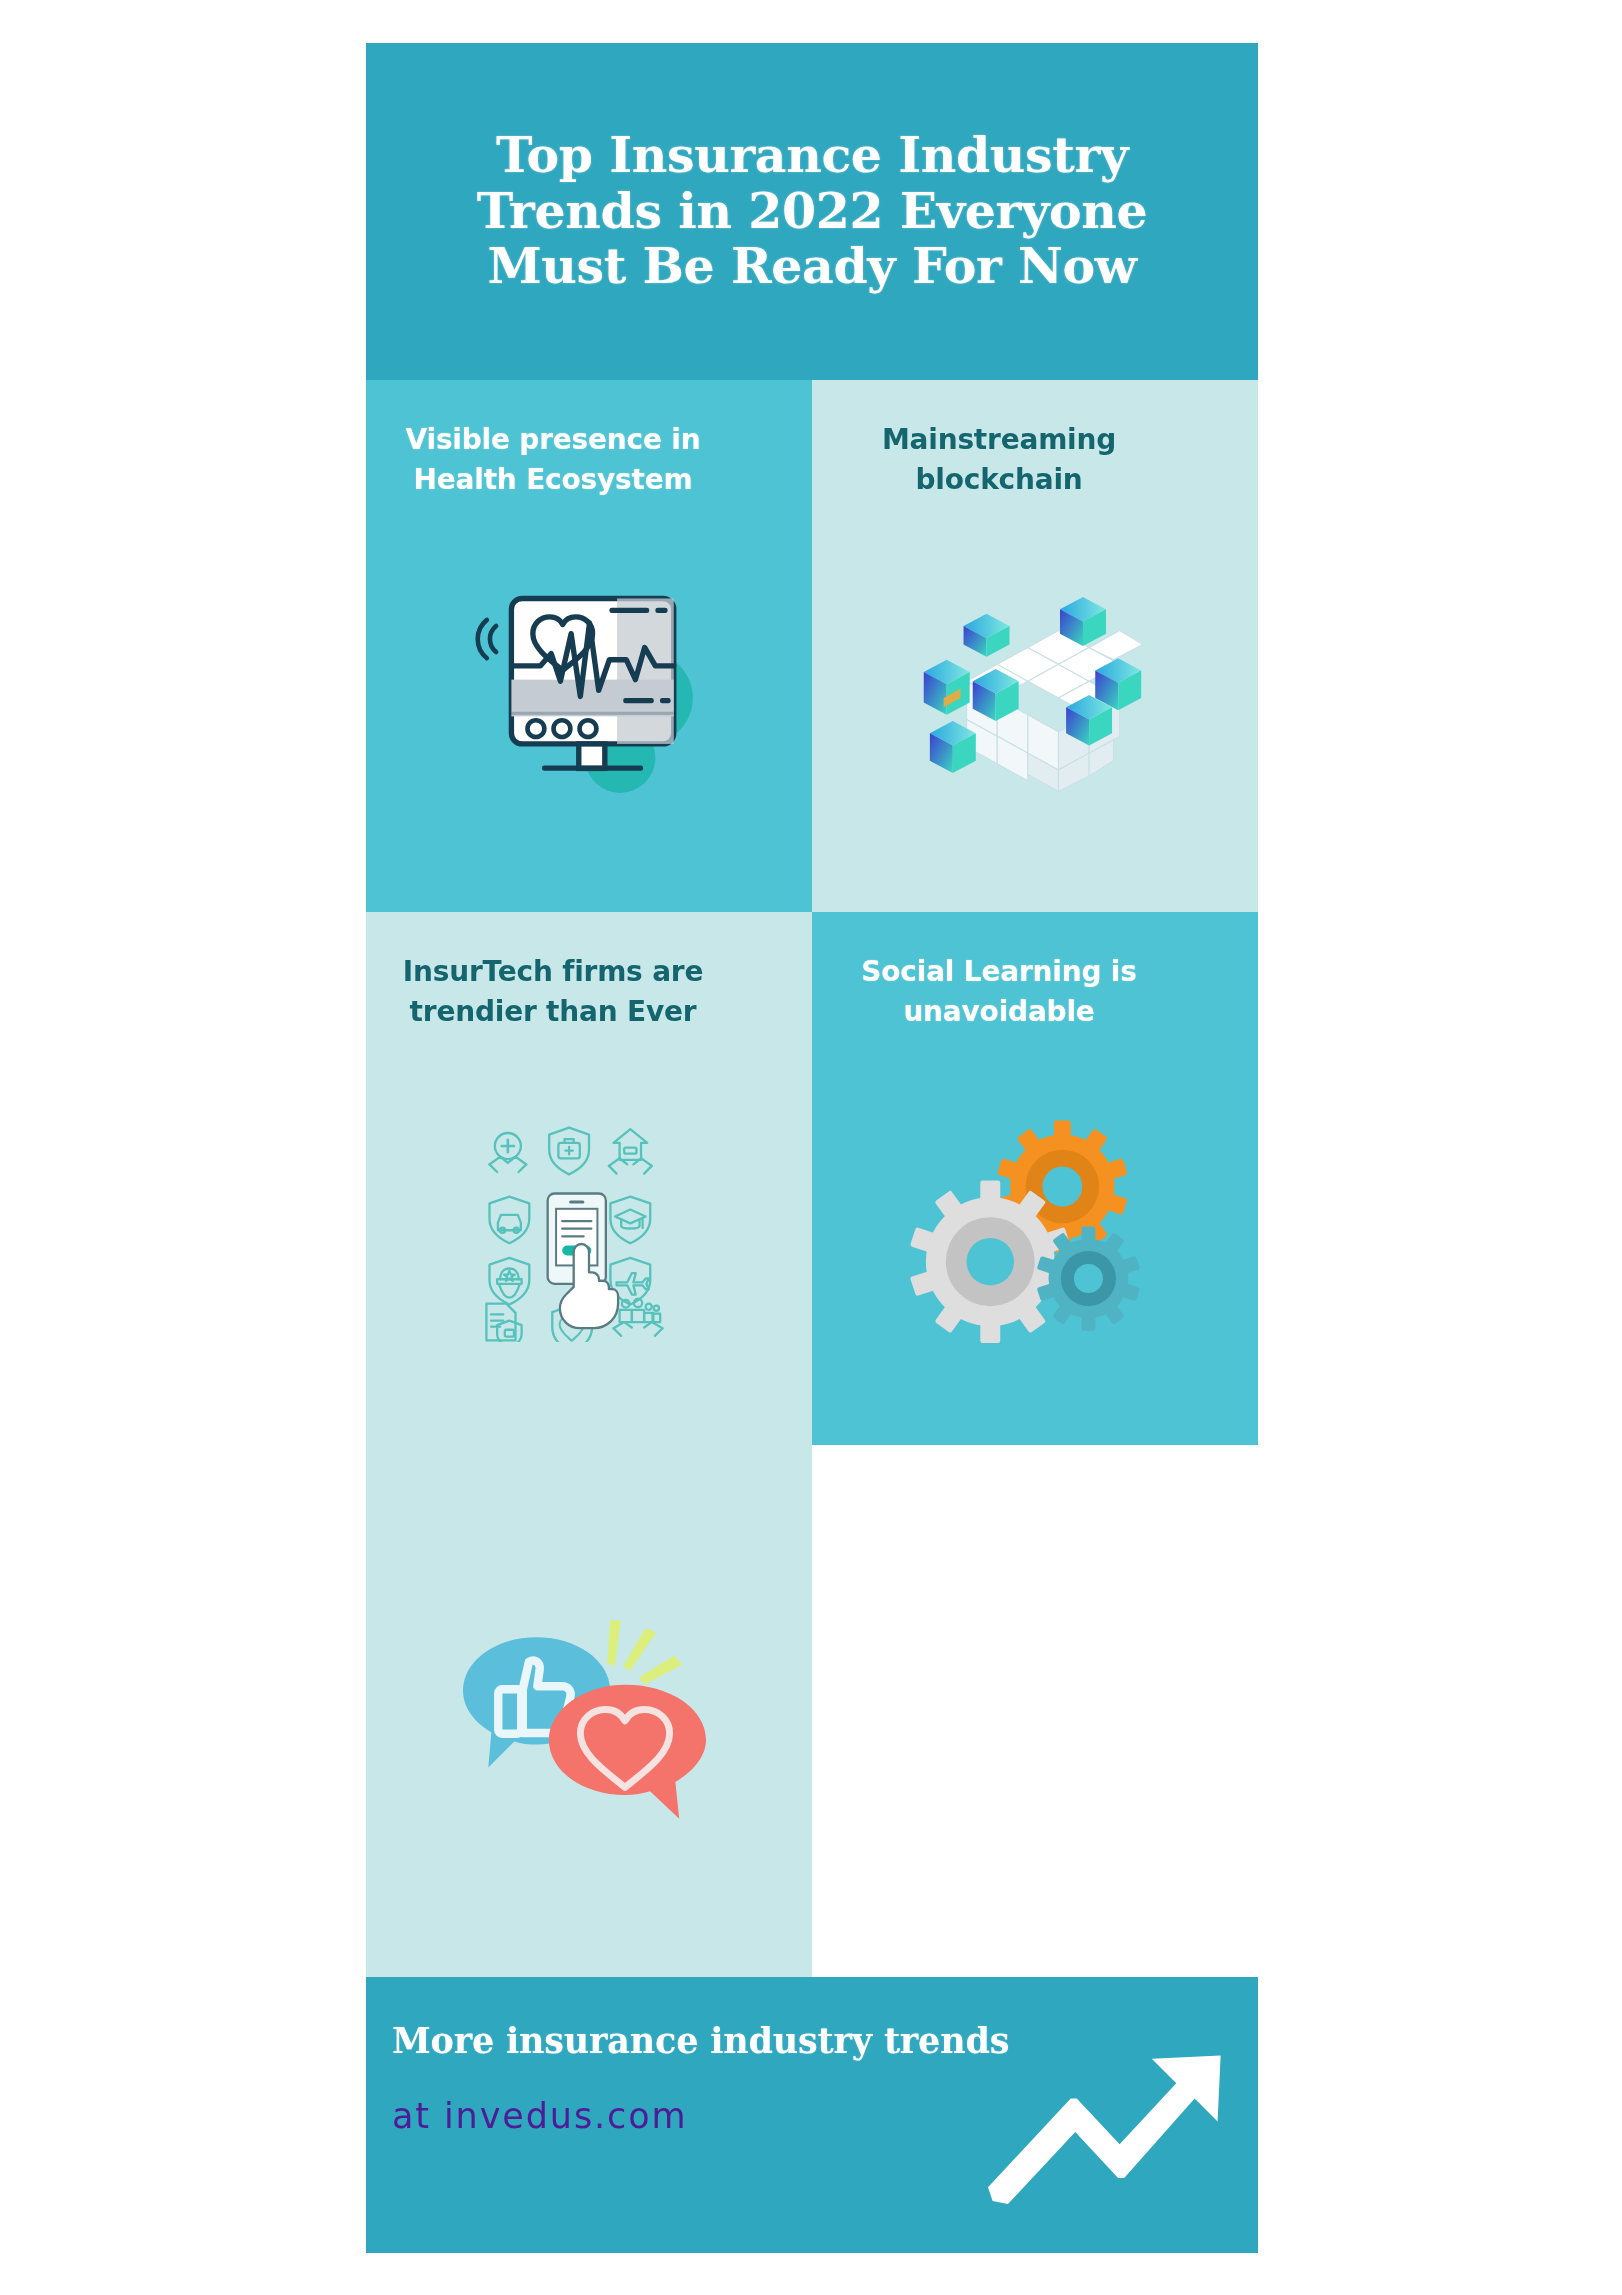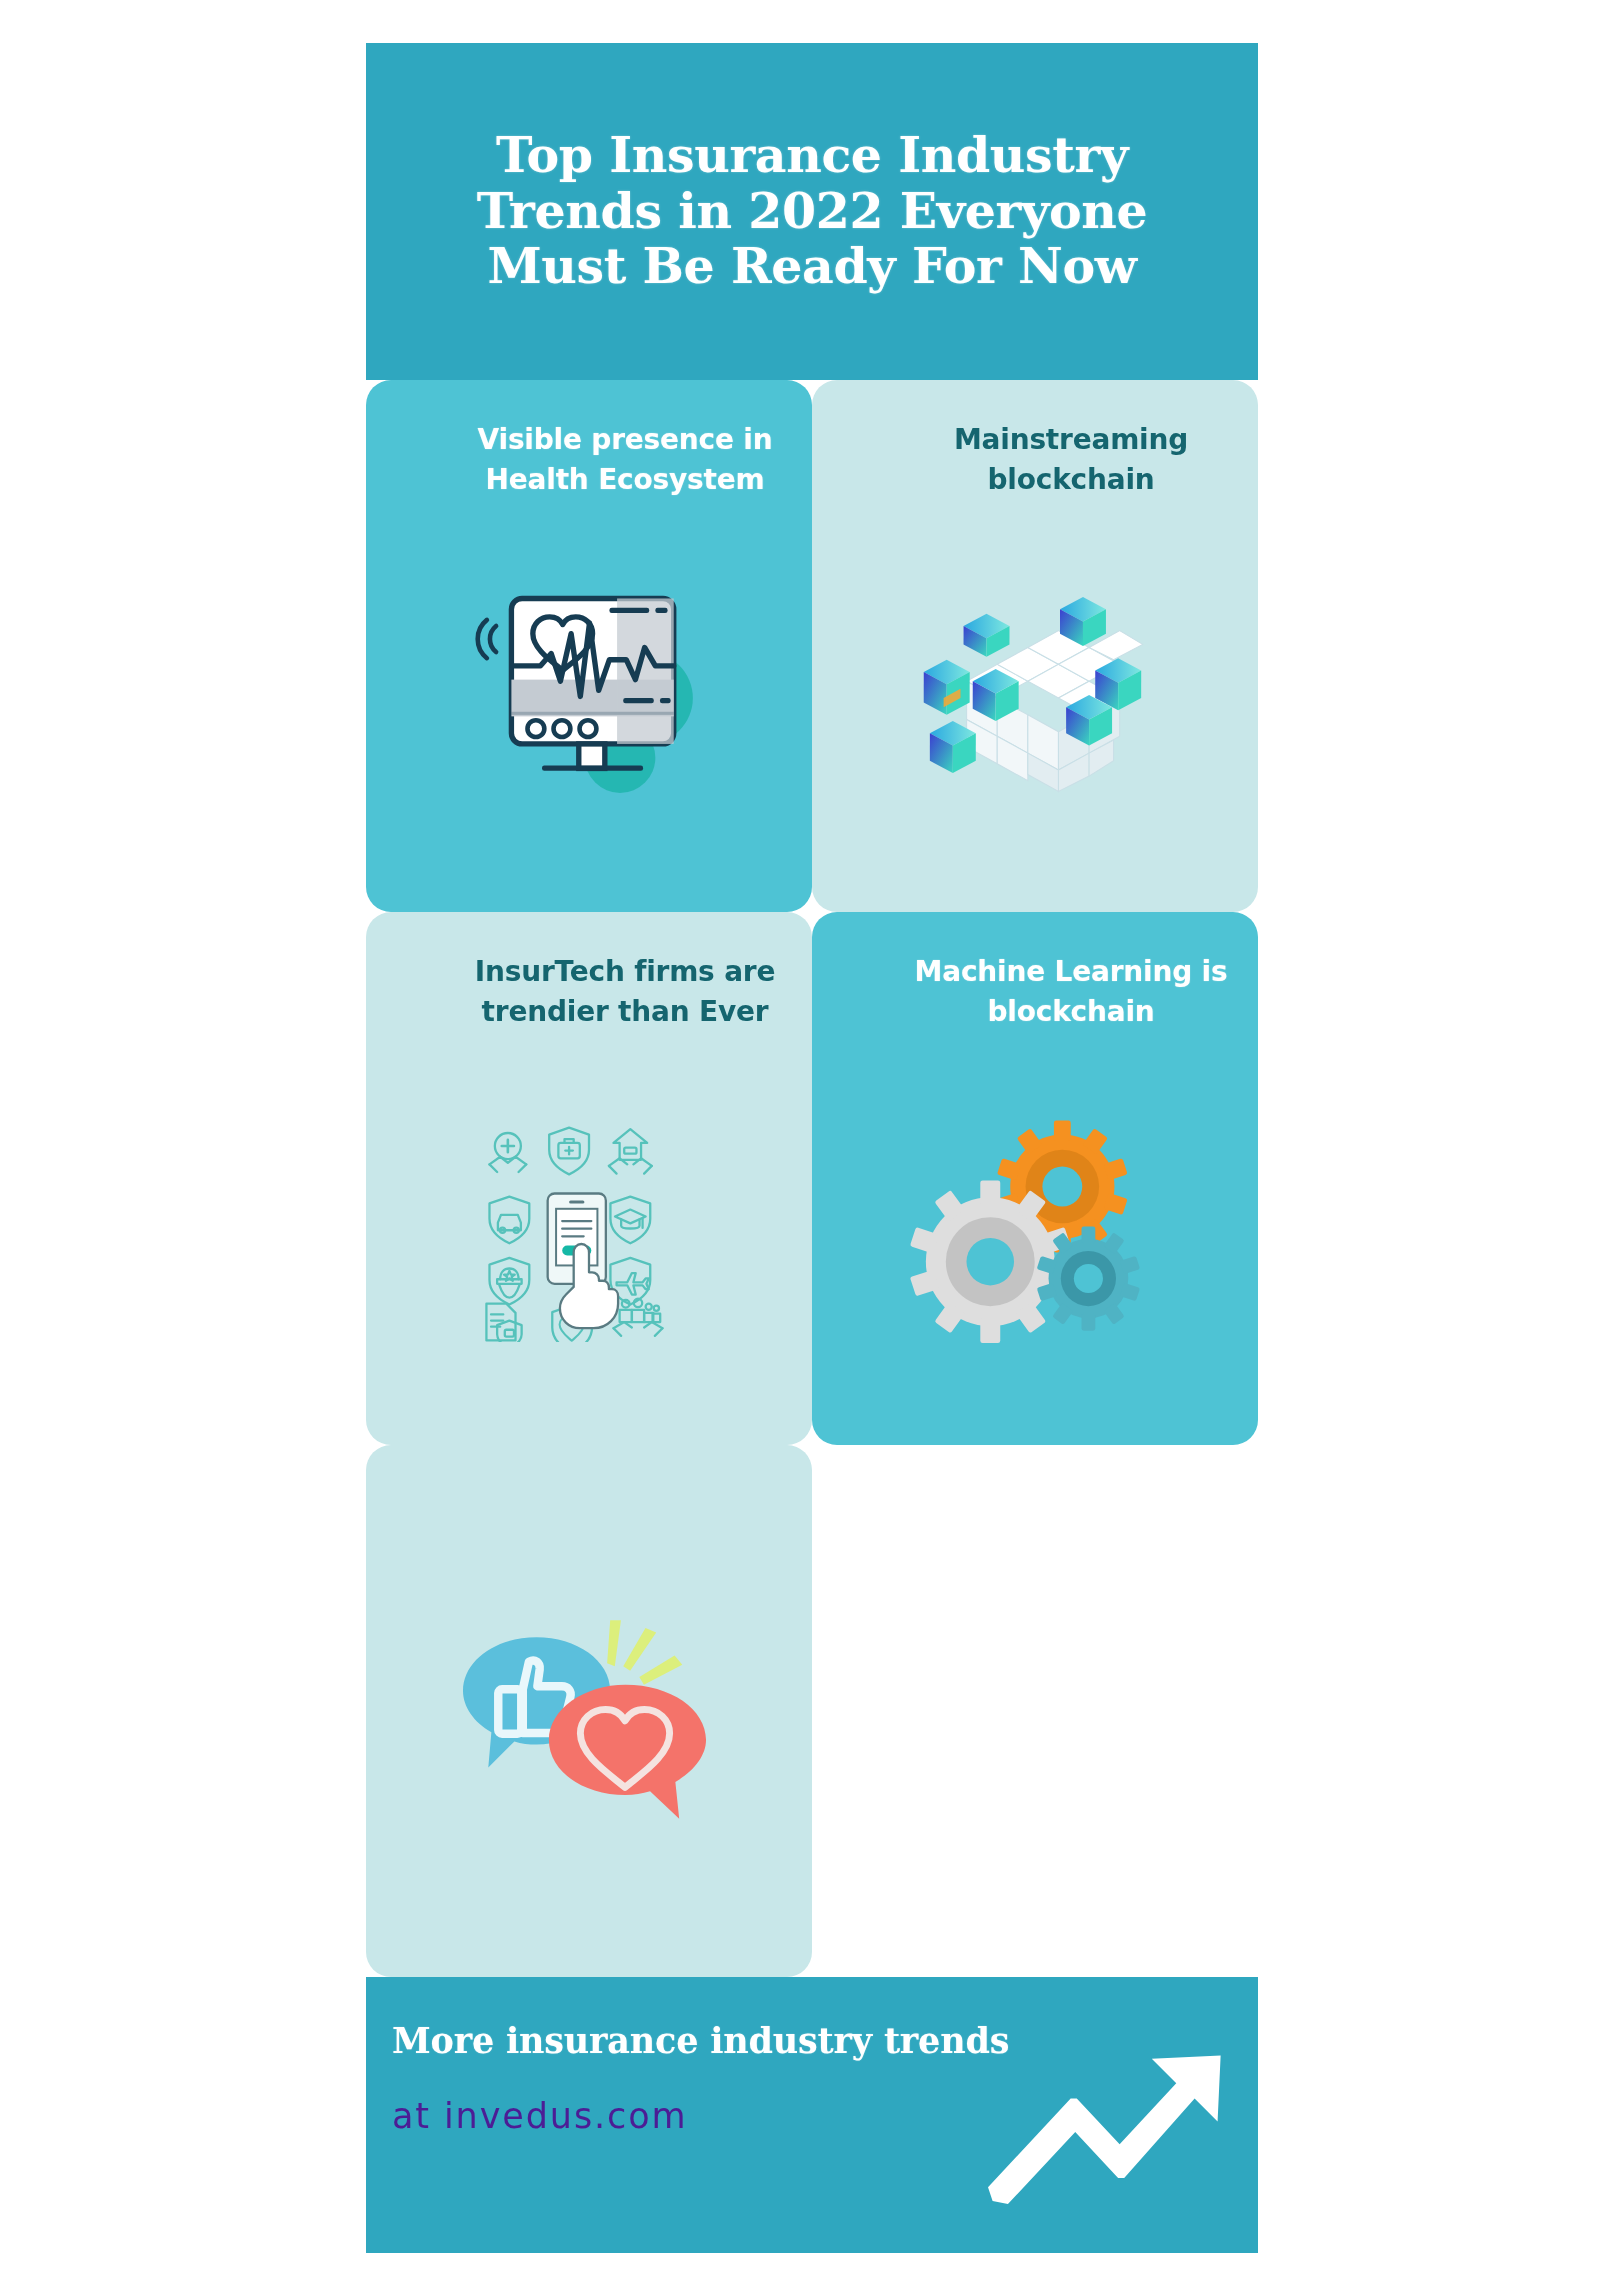--- a/index.html
+++ b/index.html
@@ -56,24 +56,23 @@
     flex: 1 1 auto;
     display: grid;
     grid-template-columns: 1fr 1fr;
     grid-template-rows: repeat(3, 1fr);
   }
 
   .cell {
     position: relative;
     display: flex;
     flex-direction: column;
-    align-items: flex-end;
+    align-items: flex-start;
     padding: 40px 26px 20px 26px;
     overflow: hidden;
-    border-radius: 25px;
   }
   .cell.dark  { background: #4ec3d4; }
   .cell.light { background: #c8e7e9; }
 
   .cell-title {
     font-family: "DejaVu Sans", "Liberation Sans", sans-serif;
     font-weight: 700;
     font-size: 28px;
     line-height: 1.42;
     text-align: center;
@@ -337,21 +336,21 @@
 
             <g transform="translate(108,160)">
               <path d="M32 2 c6 0 10 5 10 11 v26 h4 c5 0 9 4 9 9 v2 h5 c5 0 8 4 8 9 v2 h4 c5 0 8 4 8 9 v10 c0 18 -14 32 -32 32 h-18 c-14 0 -26 -11 -26 -26 c0 -8 3 -13 8 -18 l10 -10 V13 c0 -6 4 -11 10 -11 z" fill="#ffffff" stroke="#5a7b82" stroke-width="3" stroke-linejoin="round"></path>
             </g>
           </svg>
         </div>
       </div>
 
 
       <div class="cell dark">
-        <div class="cell-title">Machine Learning is blockchain</div>
+        <div class="cell-title">Social Learning is unavoidable</div>
         <div class="cell-art">
           <svg width="253" height="230" viewBox="0 0 330 300">
 
             <g transform="translate(200,92)">
               <g fill="#f59120">
                 <circle cx="0" cy="0" r="68"></circle>
                 <g>
                   <rect x="-11" y="-86" width="22" height="26" rx="3"></rect>
                   <rect x="-11" y="-86" width="22" height="26" rx="3" transform="rotate(36)"></rect>
                   <rect x="-11" y="-86" width="22" height="26" rx="3" transform="rotate(72)"></rect>

